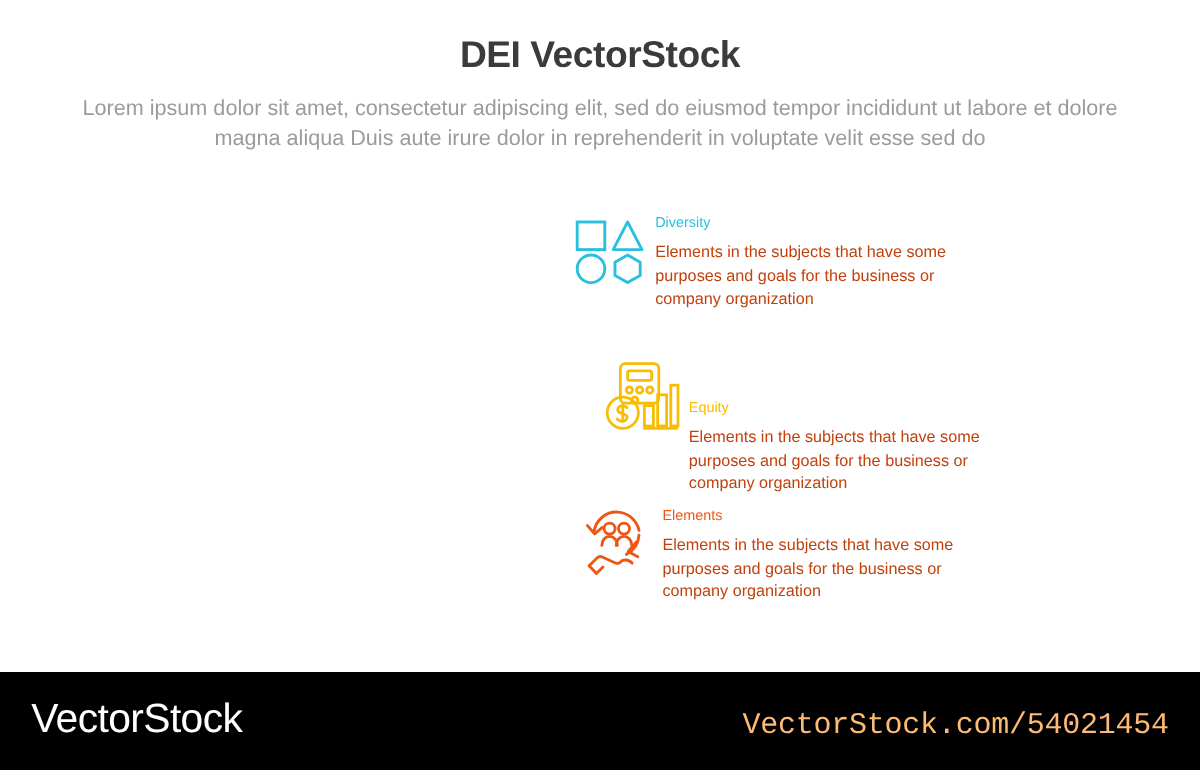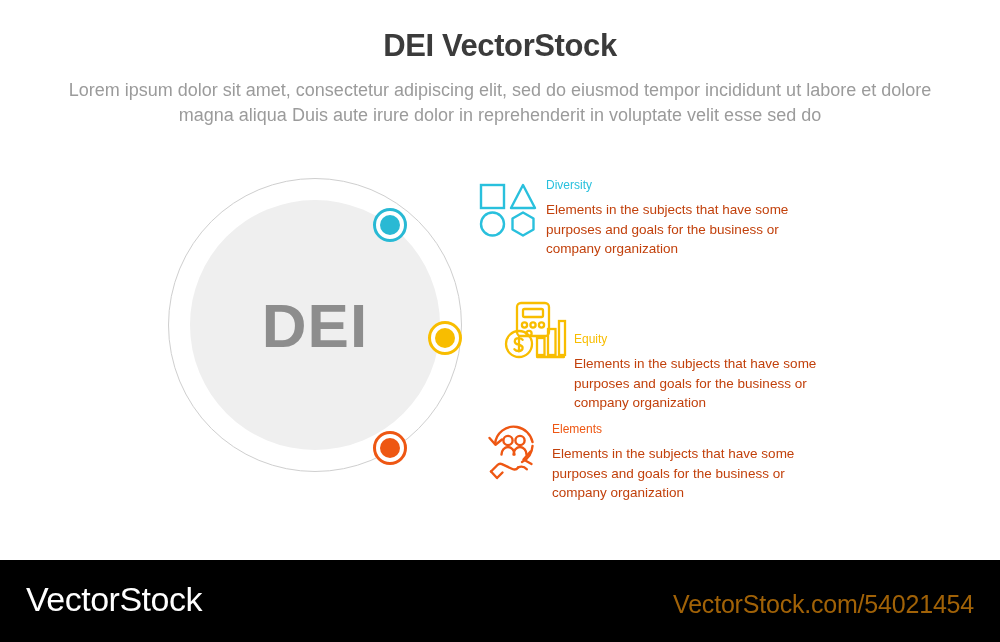--- a/index.html
+++ b/index.html
@@ -85,39 +85,31 @@
   .footer {
     position:absolute; left:0; top:560px; width:1000px; height:102px;
     background:#000;
   }
   .brand {
     position:absolute; left:26px; top:20px;
     font-size:34px; color:#fff; letter-spacing:-0.5px;
   }
   .url {
     position:absolute; right:26px; top:30px;
-    font-size:25px; color:#a16207; letter-spacing:-0.2px;
+    font-size:25px; color:#fdba74; letter-spacing:-0.2px;font-family:Liberation Mono, monospace;
   }
 </style>
 </head>
 <body>
 
 <div id="stage">
 
   <div class="title">DEI VectorStock</div>
   <div class="subtitle">Lorem ipsum dolor sit amet, consectetur adipiscing elit, sed do eiusmod tempor incididunt ut labore et dolore magna aliqua Duis aute irure dolor in reprehenderit in voluptate velit esse sed do</div>
 
-  <div class="circle-wrap">
-    <div class="outer-ring"></div>
-    <div class="inner-disc"></div>
-    <div class="dei-label">DEI</div>
-    <div class="dot dot-1"></div>
-    <div class="dot dot-2"></div>
-    <div class="dot dot-3"></div>
-  </div>
 
   <div class="row row-diversity">
     <div class="icon-box">
       <svg width="60" height="56" viewBox="0 0 60 56" fill="none" stroke="#29c0dd" stroke-width="2.4">
         <rect x="3" y="3" width="23" height="23"></rect>
         <path d="M45 3 L57 26 L33 26 Z" stroke-linejoin="round"></path>
         <circle cx="14.5" cy="42" r="11.5"></circle>
         <path d="M45 30.5 L55.5 36.5 L55.5 47.5 L45 53.5 L34.5 47.5 L34.5 36.5 Z" stroke-linejoin="round"></path>
       </svg>
     </div>

